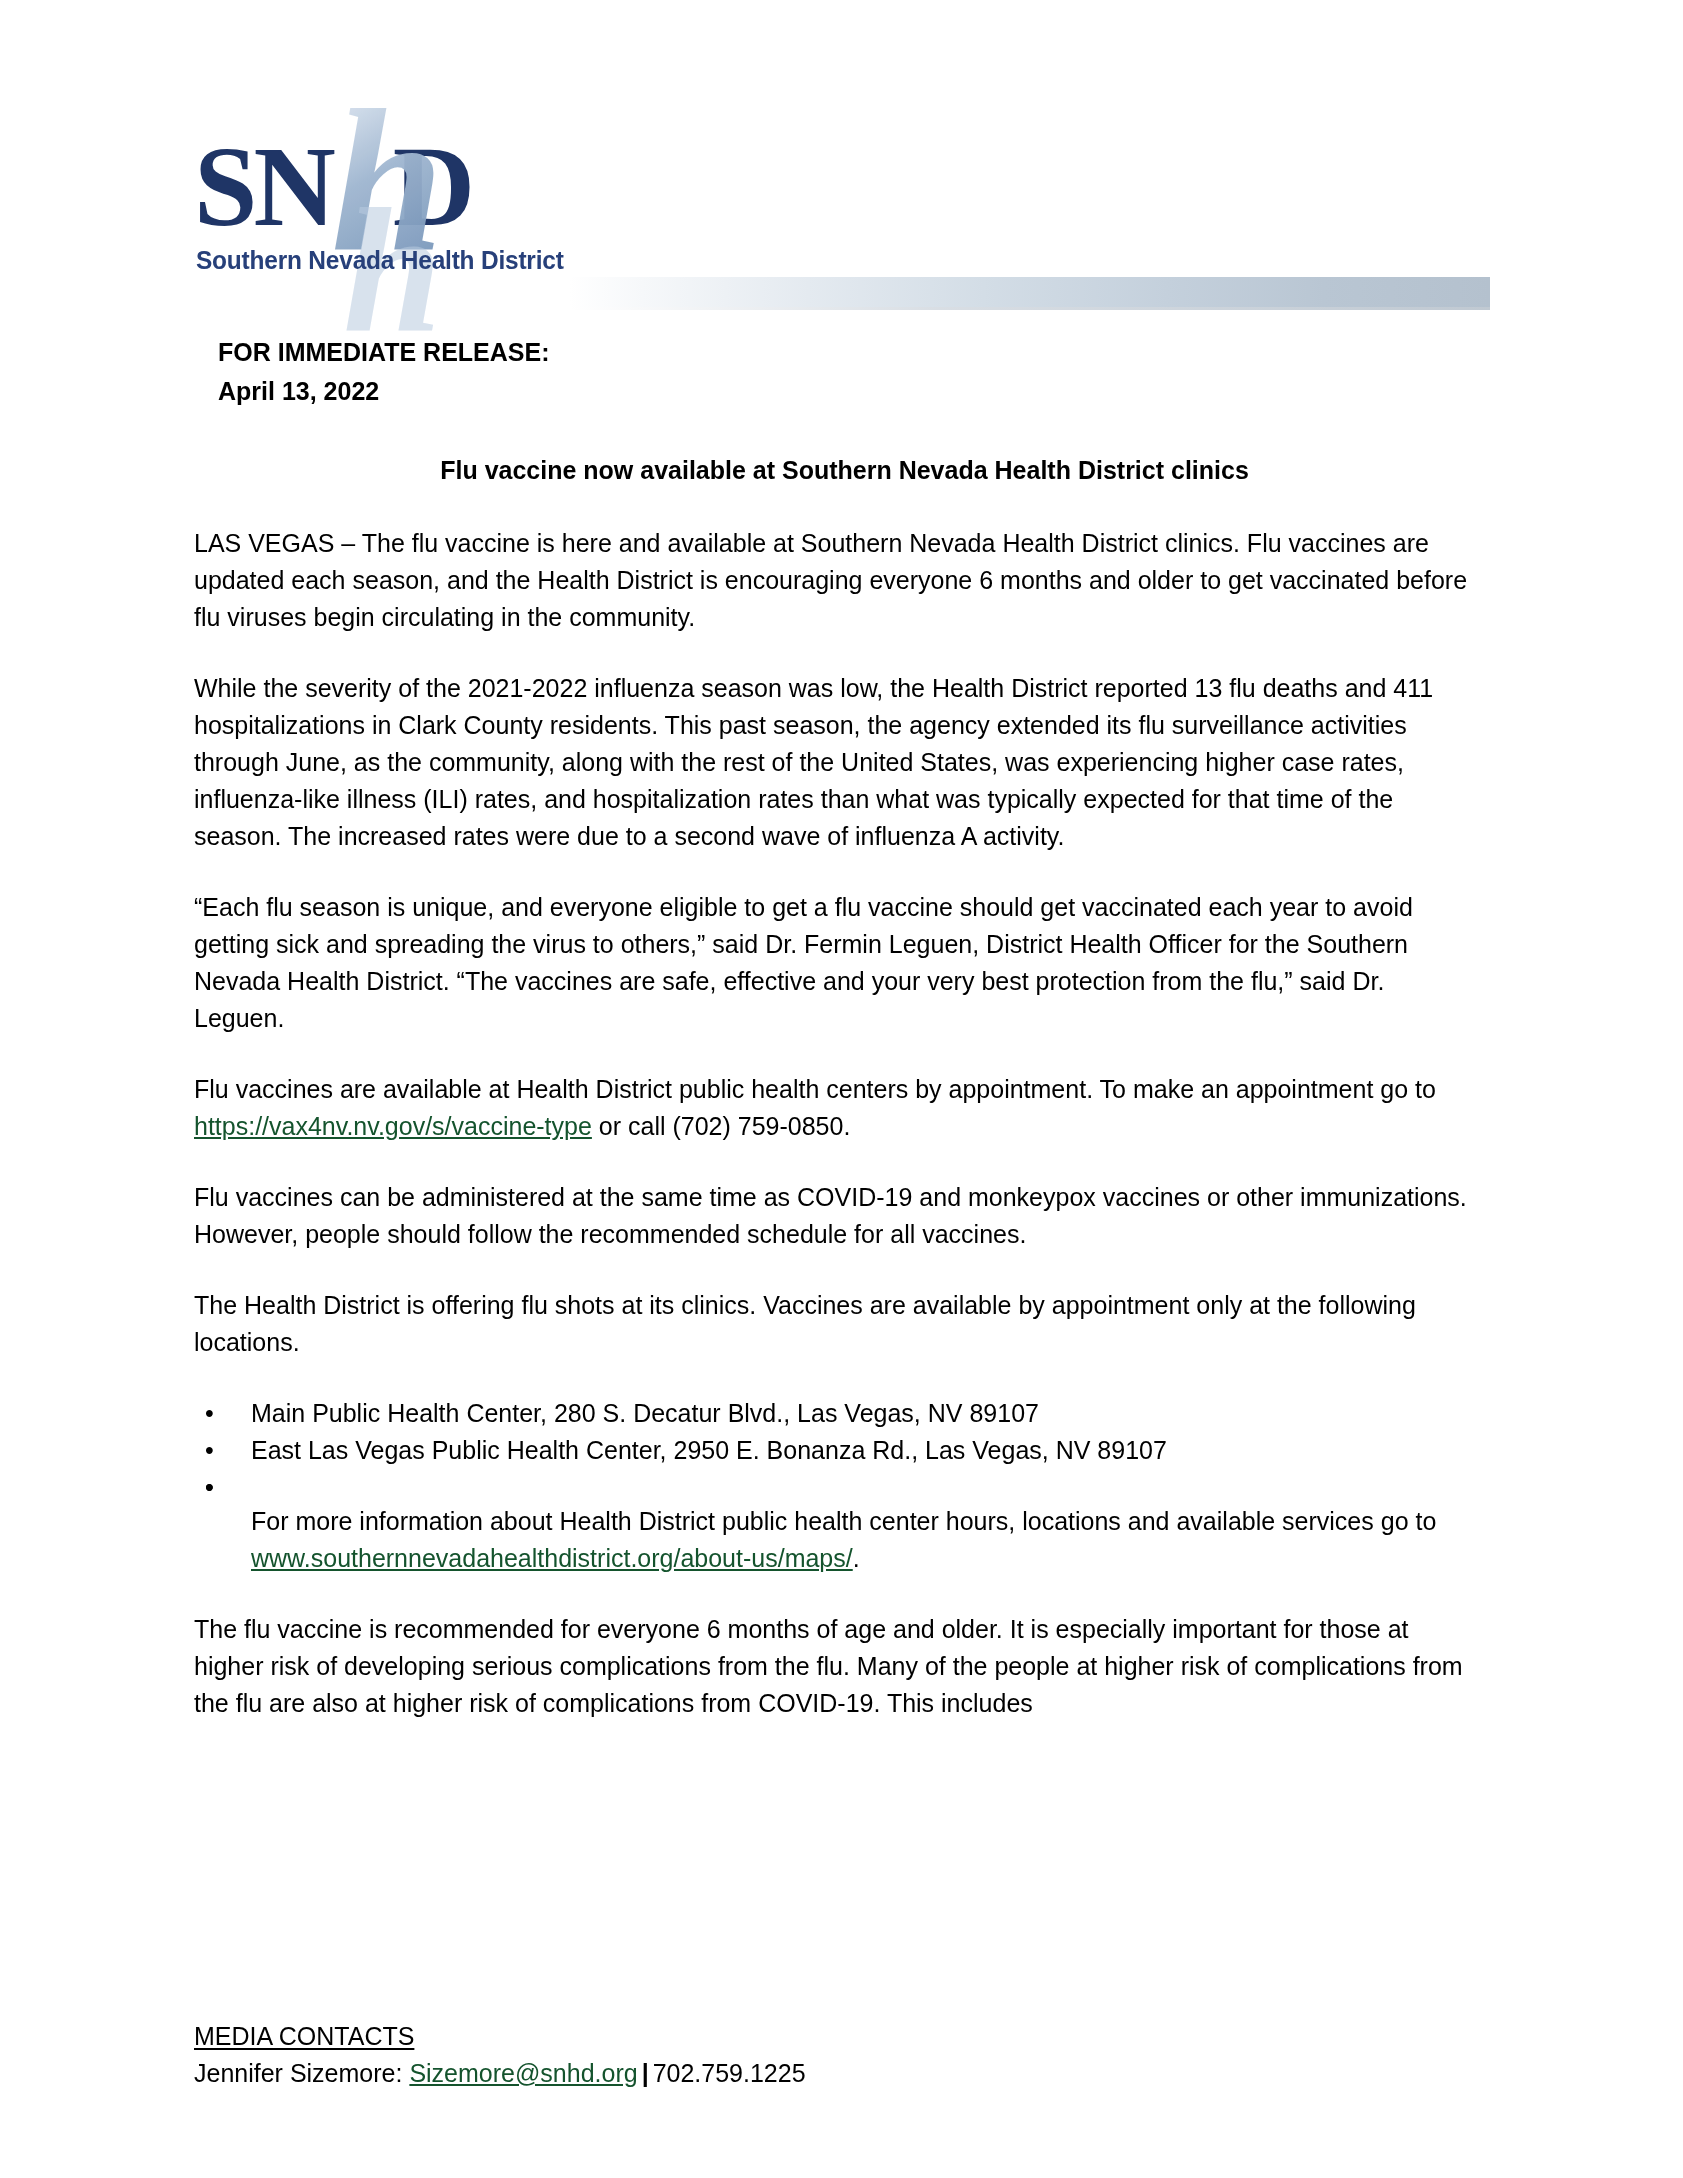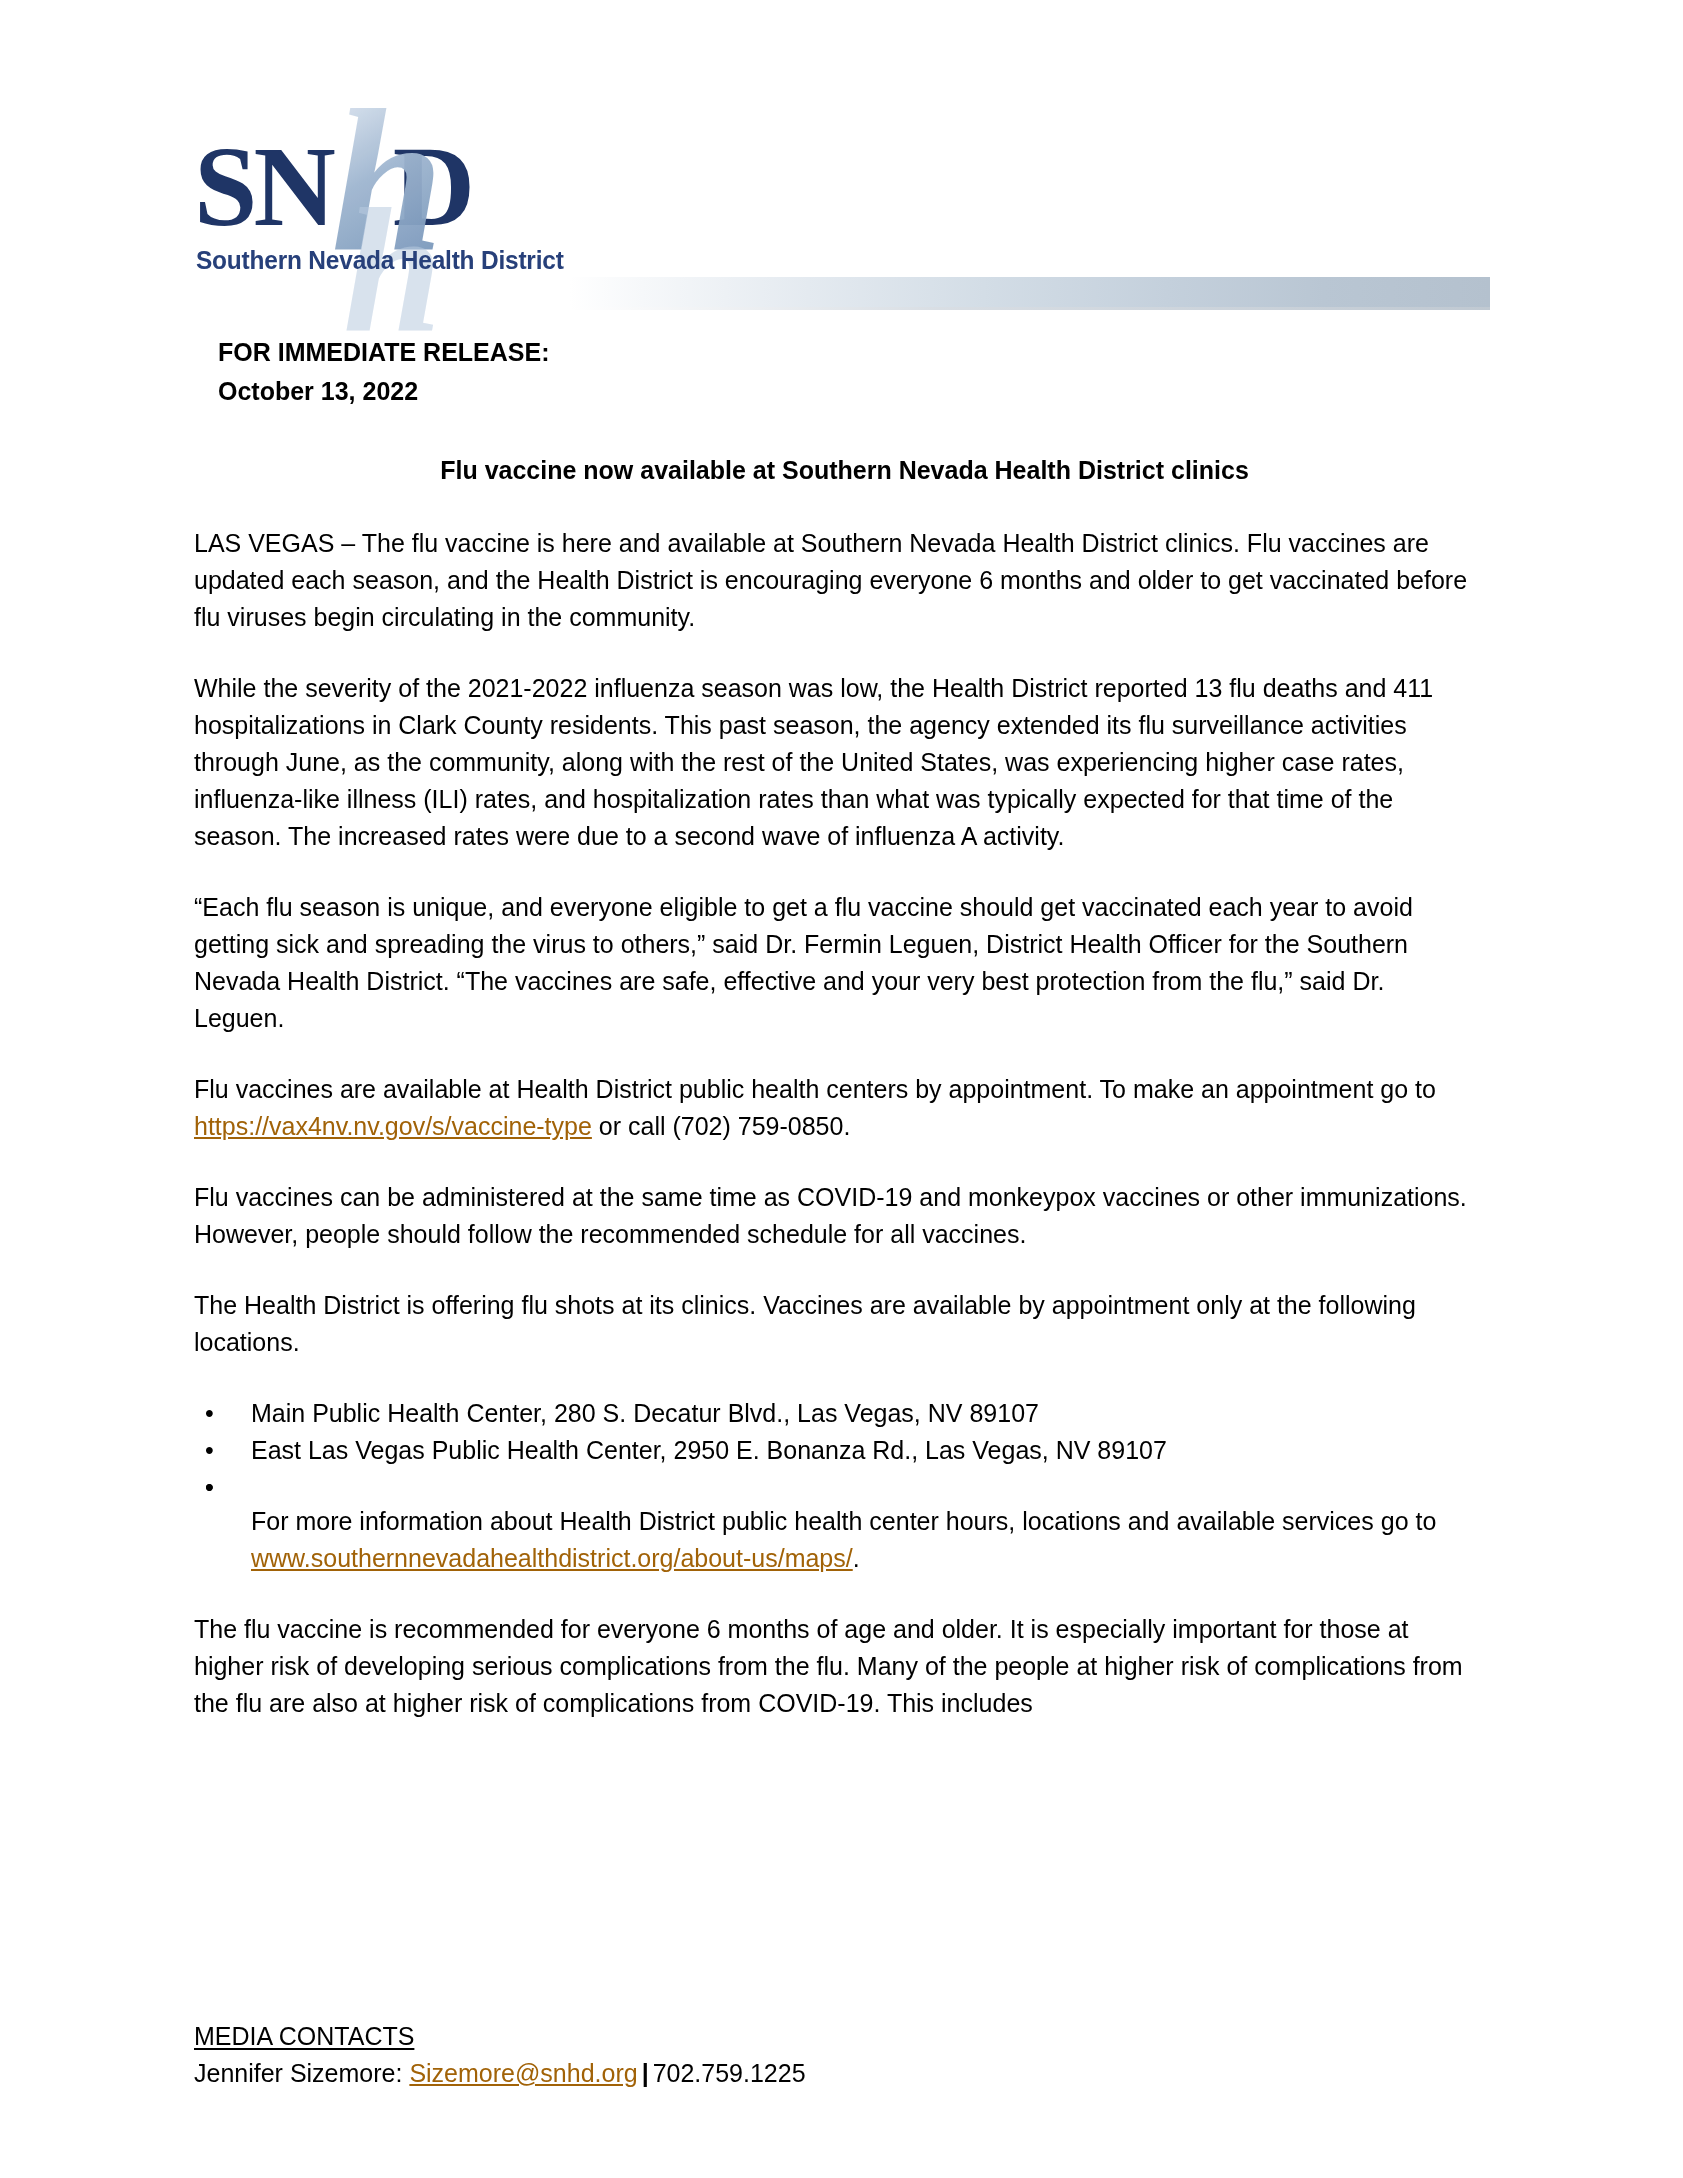--- a/index.html
+++ b/index.html
@@ -160,21 +160,21 @@
     line-height: 37px;
     color: #000;
   }
 
   .gap-lg { height: 38px; }
   .gap-md { height: 34px; }
 
   .bold { font-weight: normal; }
 
   a.link, .link {
-    color: #a16207;
+    color: #14532d;
     text-decoration: underline;
     text-underline-offset: 2px;
     margin-top: 32px;
   }
 
   ul.locations {
     margin: 0;
     padding: 0;
     list-style: none;
   }
@@ -243,21 +243,21 @@
       <div class="logo-tagline">Southern Nevada Health District</div>
     </div>
 
     <div class="header-bar"></div>
     <div class="header-bar-shadow"></div>
   </div>
 
   <div class="content">
 
     <div class="release-line">FOR IMMEDIATE RELEASE:</div>
-    <div class="release-line">October 13, 2022</div>
+    <div class="release-line">April 13, 2022</div>
 
     <div class="headline">Flu vaccine now available at Southern Nevada Health District clinics</div>
 
     <div class="gap-lg"></div>
 
     <p class="body"><span class="bold">LAS VEGAS</span><span> – The flu vaccine is here and available at Southern Nevada Health District clinics. Flu vaccines are updated each season, and the Health District is encouraging everyone 6 months and older to get vaccinated before flu viruses begin circulating in the community.</span></p>
 
     <div class="gap-md"></div>
 
     <p class="body">While the severity of the 2021-2022 influenza season was low, the Health District reported 13 flu deaths and 411 hospitalizations in Clark County residents. This past season, the agency extended its flu surveillance activities through June, as the community, along with the rest of the United States, was experiencing higher case rates, influenza-like illness (ILI) rates, and hospitalization rates than what was typically expected for that time of the season. The increased rates were due to a second wave of influenza A activity.</p>

